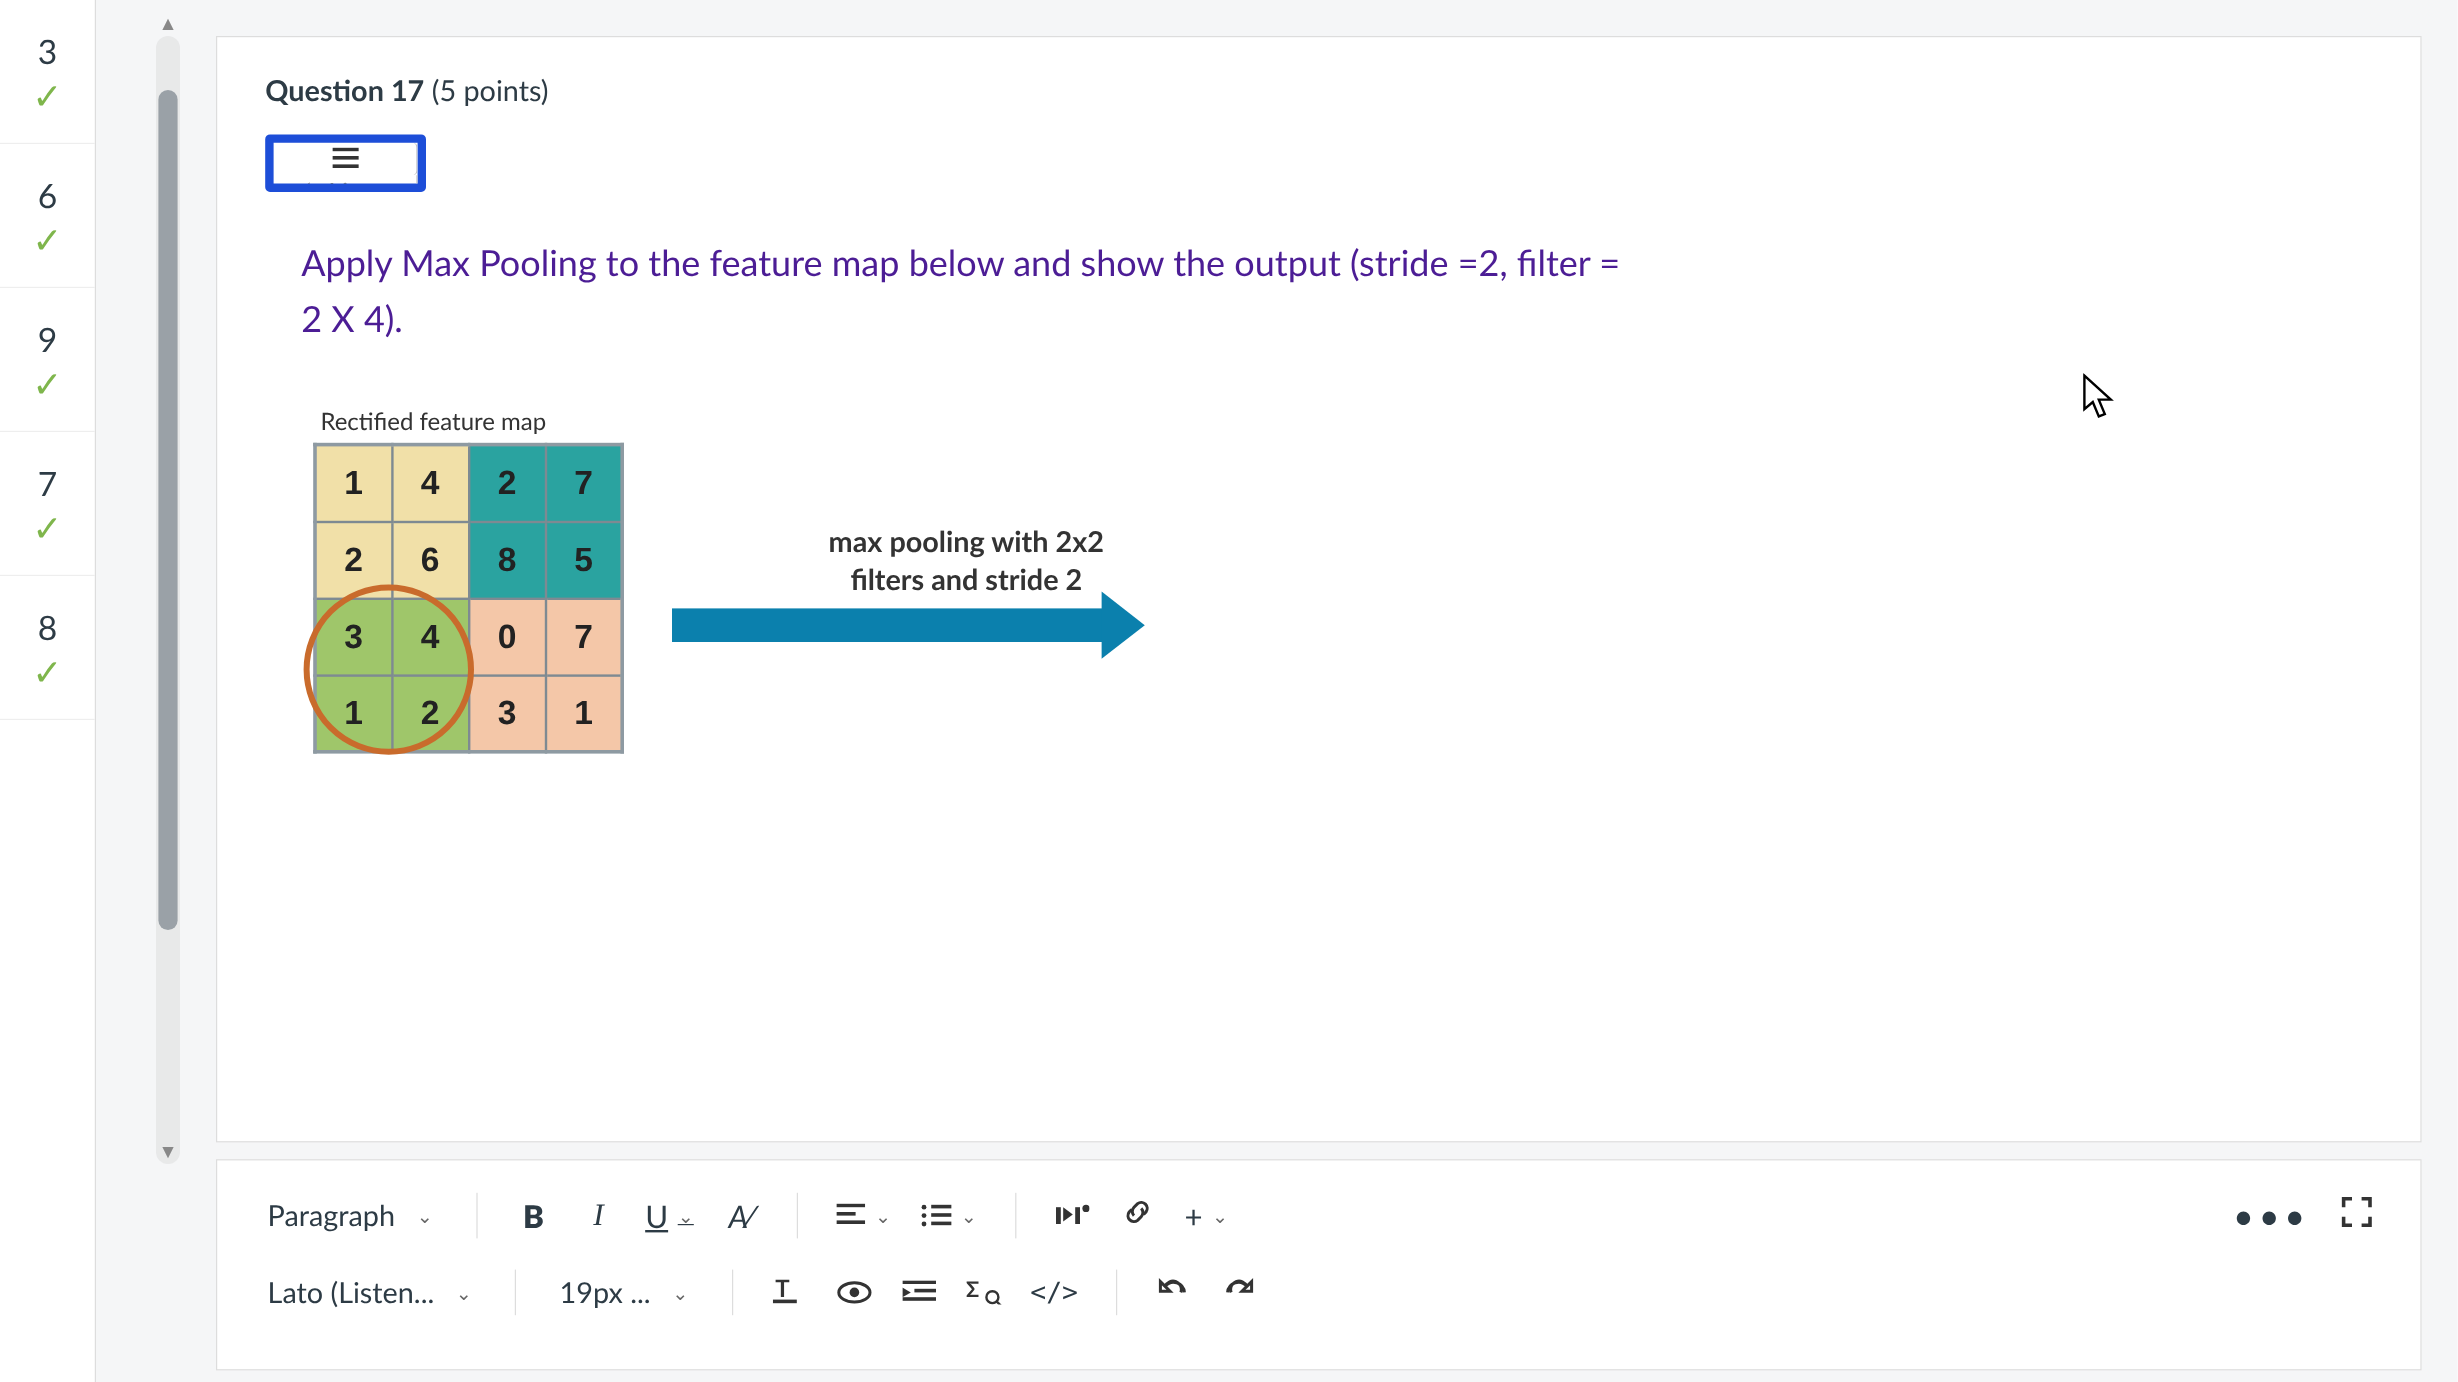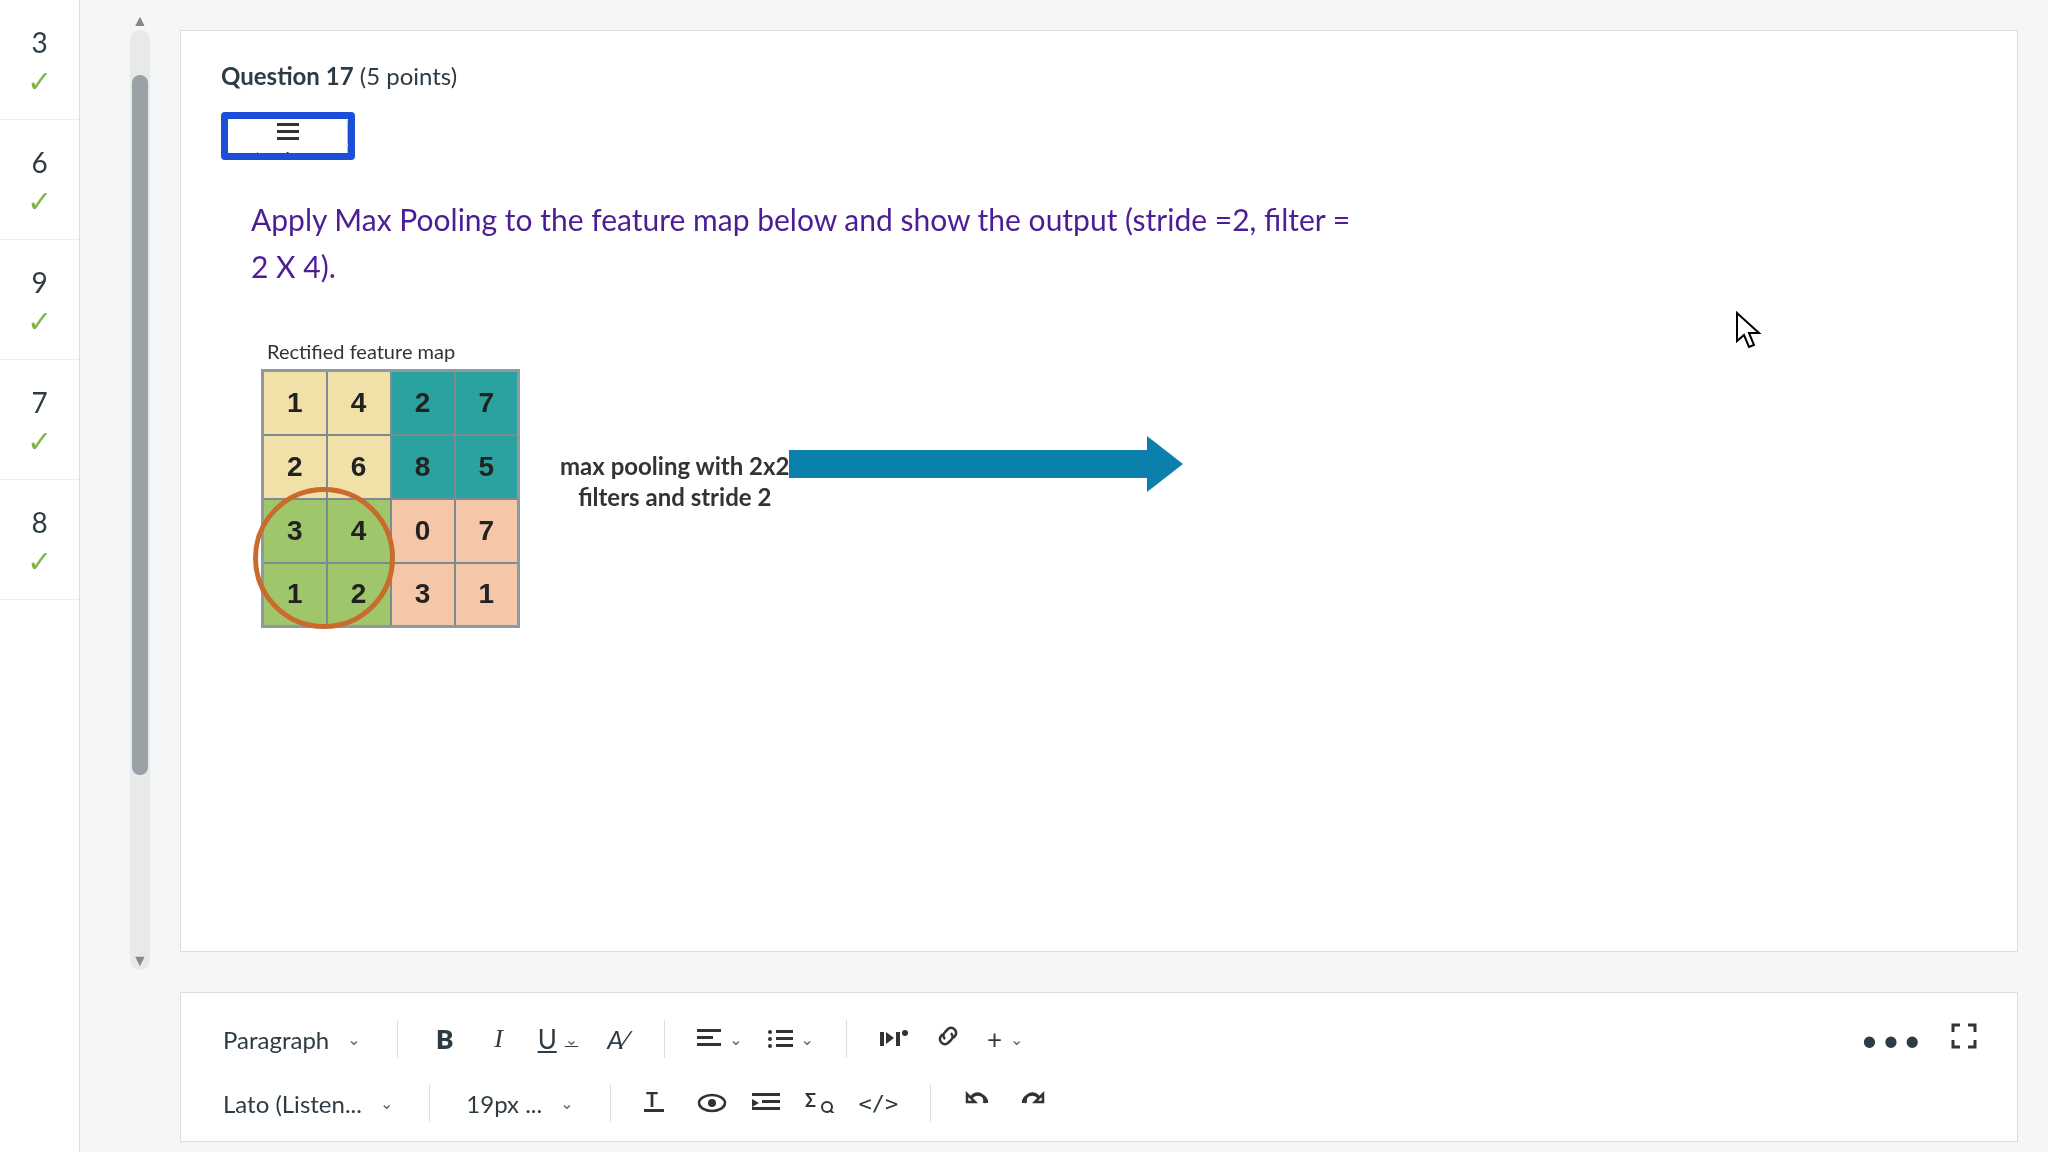--- a/index.html
+++ b/index.html
@@ -113,21 +113,21 @@
     .q4 { background: #f4c7a8; }     
     .circle-overlay {
       position: absolute;
       width: 142px; height: 142px;
       border: 5px solid #c96b2c;
       border-radius: 50%;
       left: -8px;
       top: 118px;
       pointer-events: none;
     }
-    .arrow-col { display: flex; flex-direction: row; align-items: flex-start; }
+    .arrow-col { display: flex; flex-direction: column; align-items: flex-end; }
     .arrow-label { font-size: 24px; font-weight: 700; color: #333; text-align: center; line-height: 1.3; margin-bottom: 8px;}
     .arrow {
       width: 360px; height: 28px;
       background: #0b80ad;
       position: relative;
     }
     .arrow::after {
       content: "";
       position: absolute;
       right: -34px; top: -14px;
@@ -138,21 +138,21 @@
     .cursor-icon {
       position: absolute;
       right: 250px;
       top: 280px;
       font-size: 38px;
       color: #222;
     }
     .editor-toolbar {
       position: absolute;
       left: 180px; right: 30px; bottom: 10px;
-      height: 150px;
+      height: 176px;
       background: #fff;
       border: 1px solid #ddd;
       padding: 14px 28px 0 28px;
     }
     .tb-row {
       display: flex;
       align-items: center;
       gap: 4px;
       height: 64px;
     }

